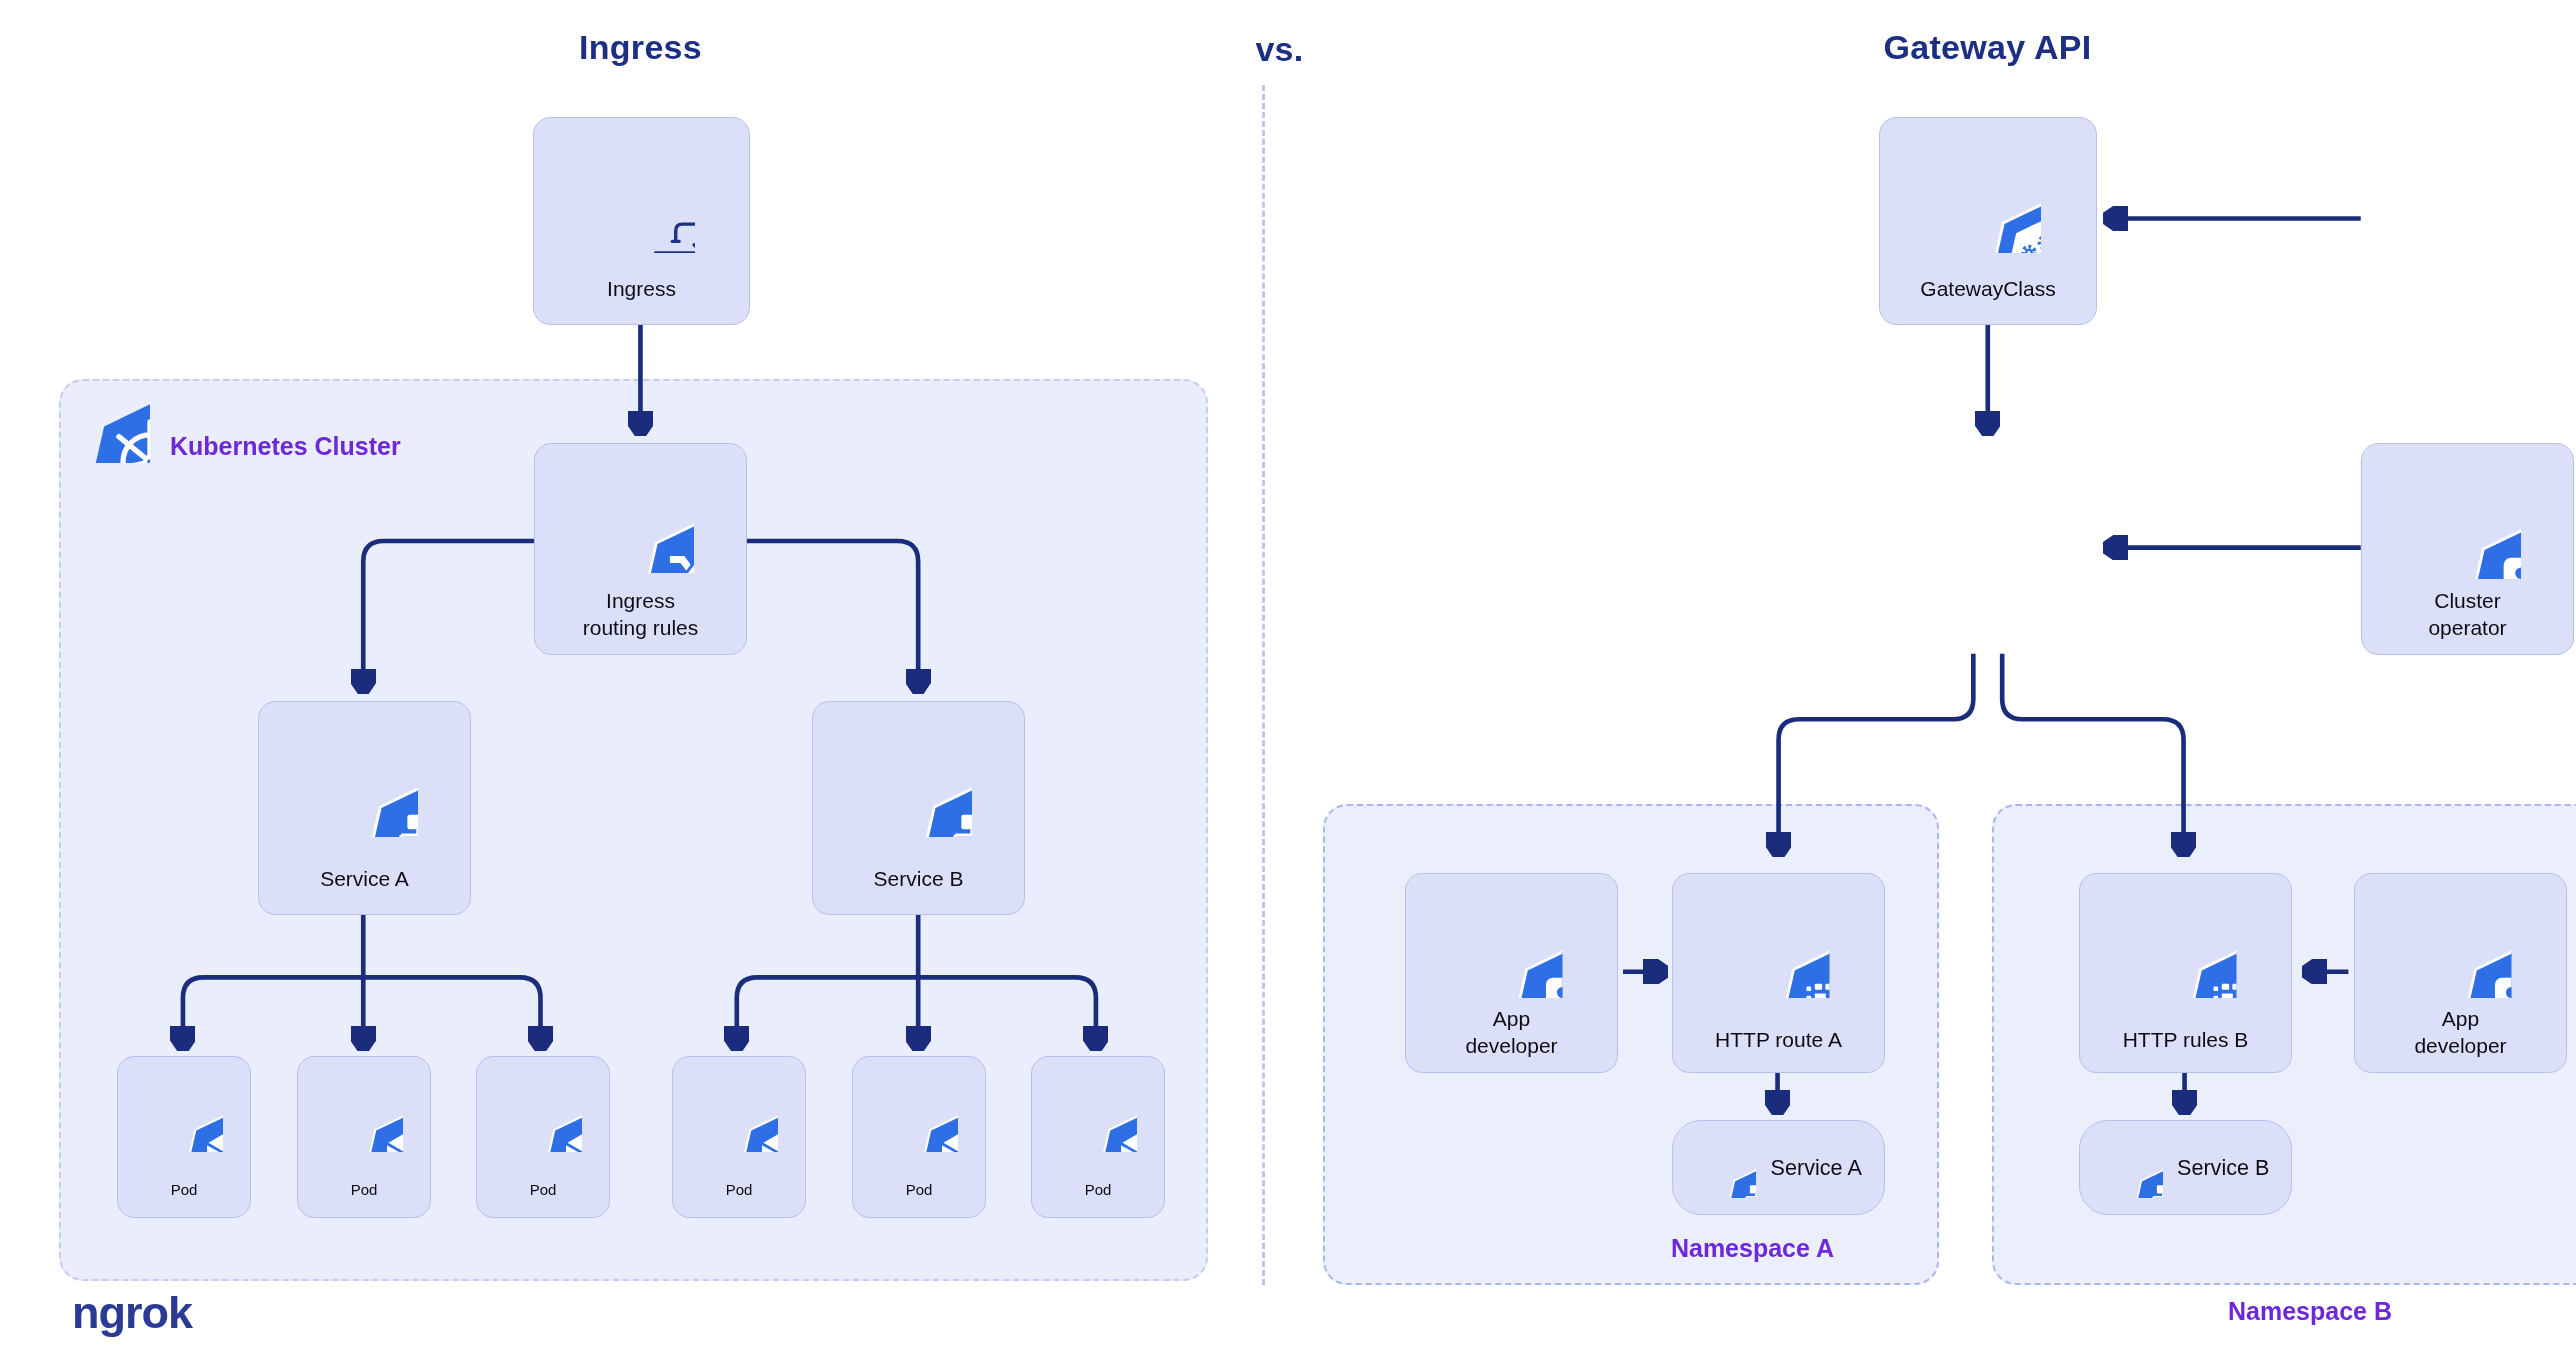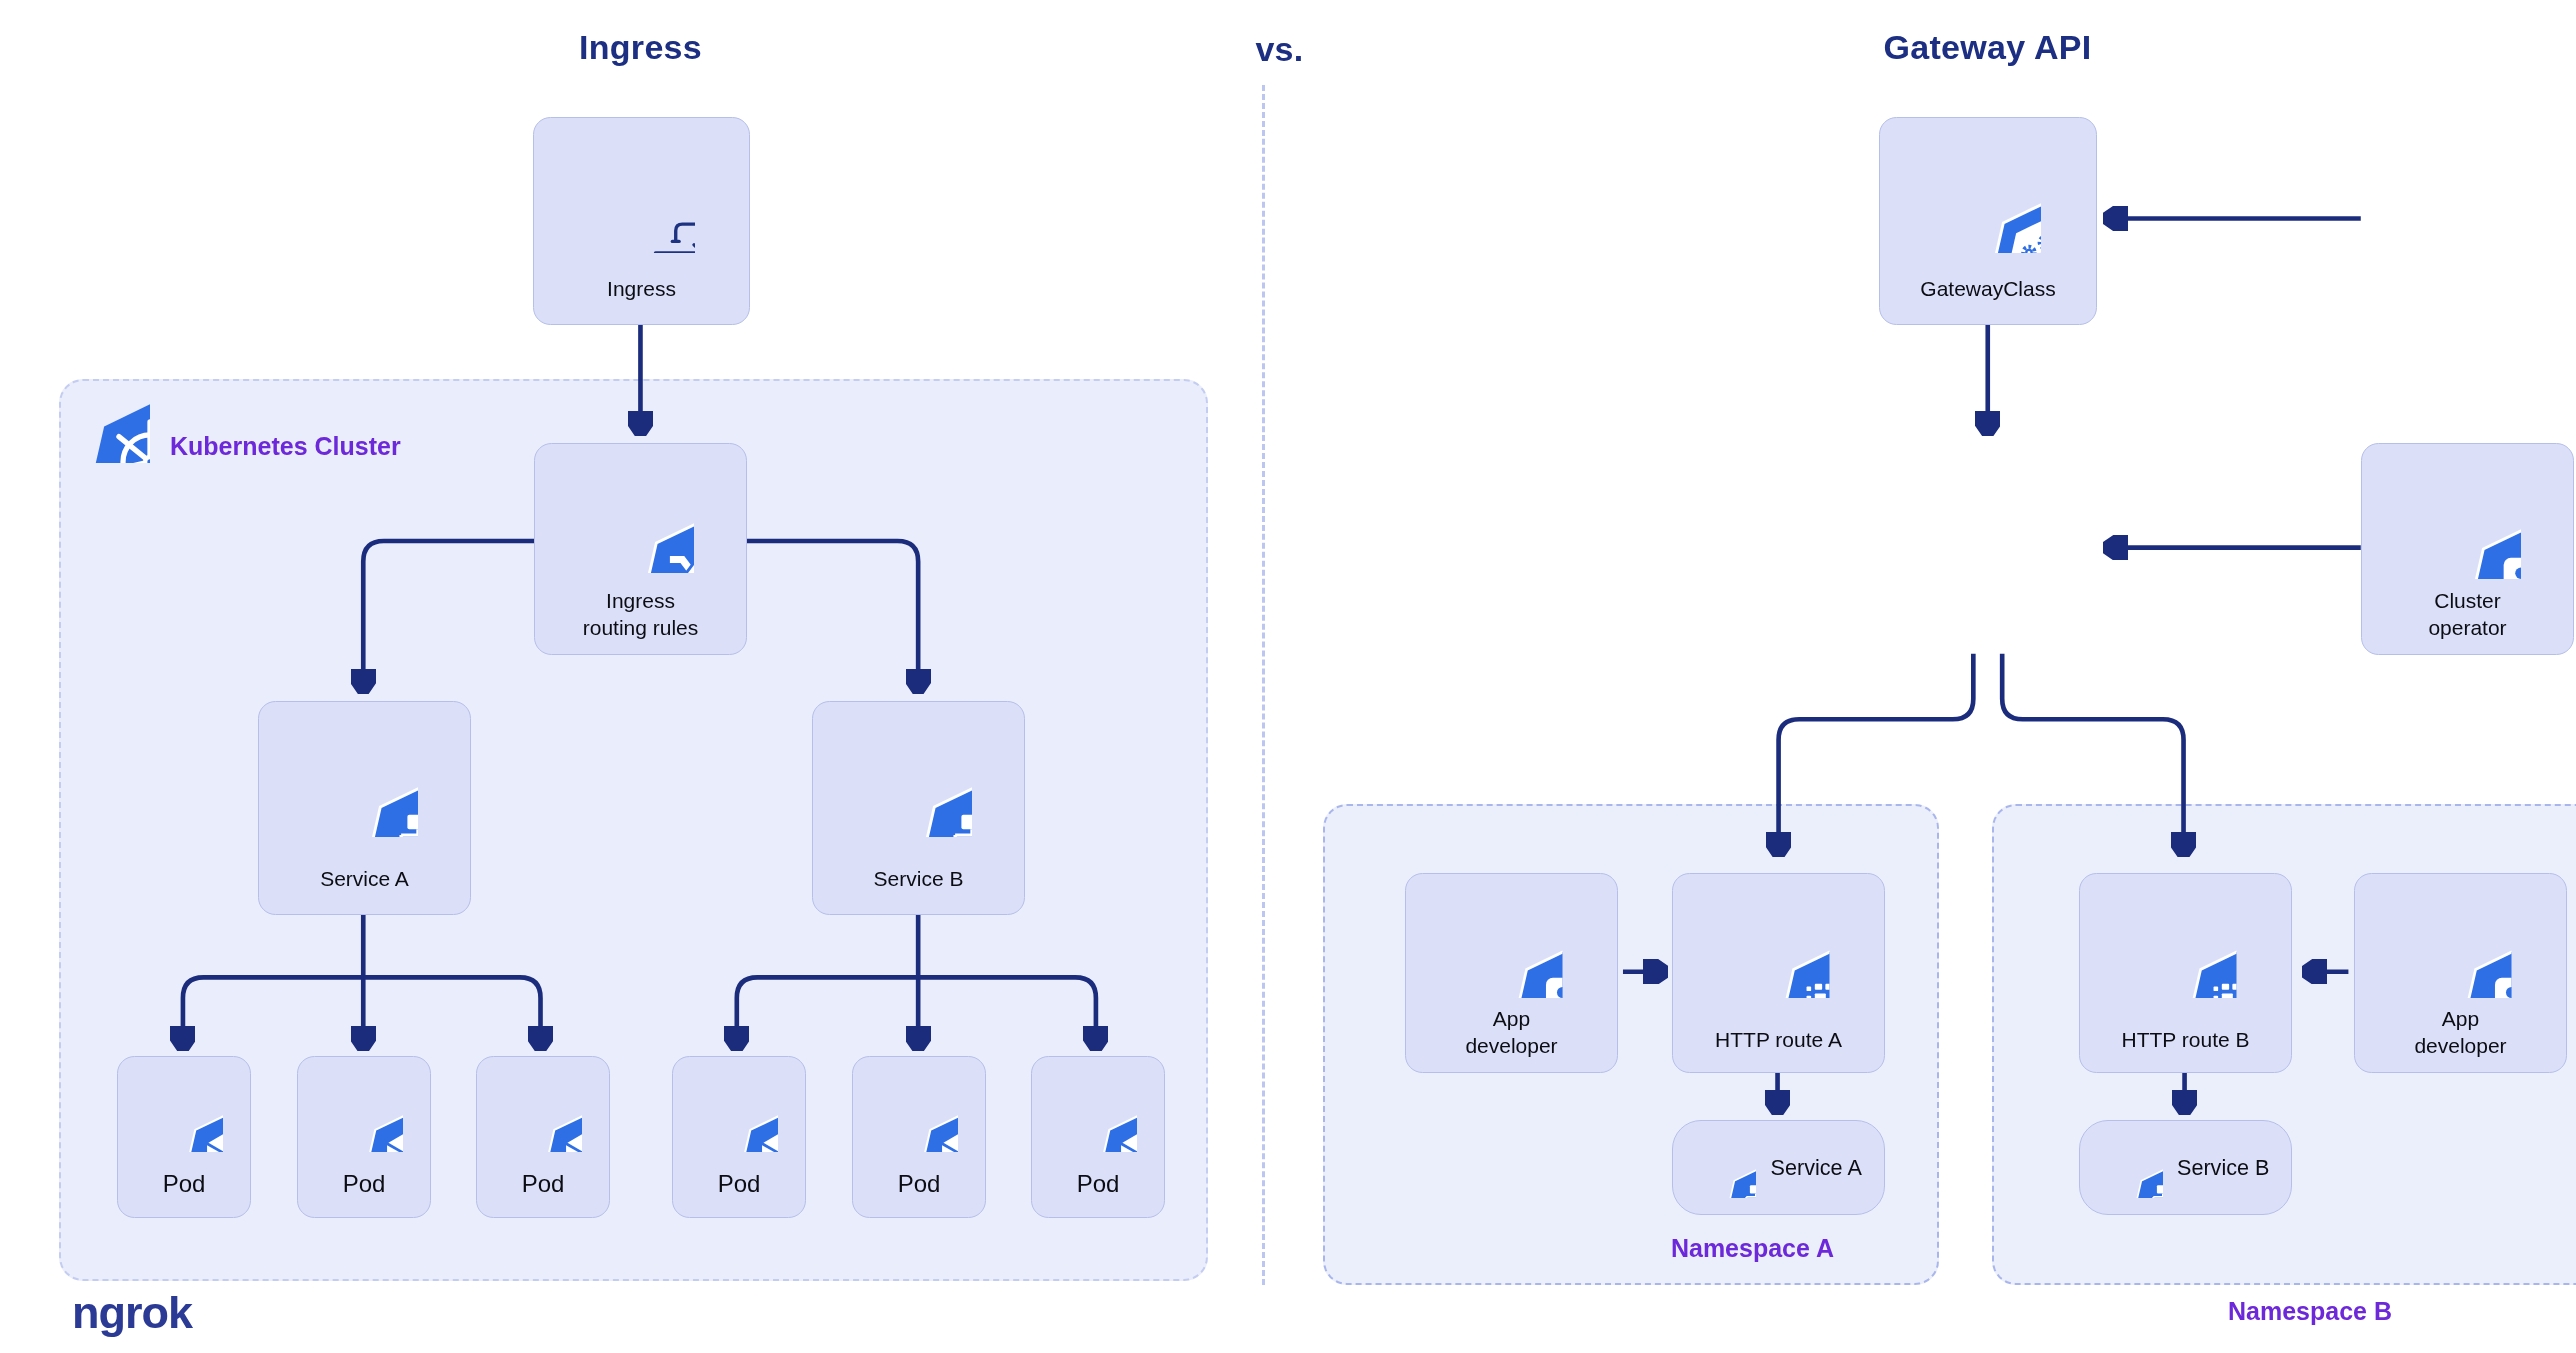--- a/index.html
+++ b/index.html
@@ -15,21 +15,21 @@
   .container-box{position:absolute;background:#eaedfb;border:2.6px dashed #c3ccf1;border-radius:24px;}
   .ns{border:2.6px dashed #a9b6ec;background:#ebeffc;}
 
   .lbl{position:absolute;left:3.1px;right:3.1px;bottom:21.6px;text-align:center;
        font-size:21px;line-height:1.3;color:#0c0d14;white-space:pre-line;}
   .lbl2{bottom:12.4px;}
   .ic{position:absolute;top:29px;left:50%;transform:translateX(-50%);}
   .ic.mid{top:23px;}
 
   .pod .ic{top:16.5px;}
-  .pod .lbl{bottom:17.5px;font-size:24px;}
+  .pod .lbl{bottom:17.5px;font-size:15px;}
 
   .pill{display:flex;align-items:center;justify-content:center;gap:14.4px;}
   .pill .plbl{font-size:21.6px;color:#0c0d14;}
 
   .divider{position:absolute;border-left:3.1px dashed #bcc6f0;}
 
   .wires{position:absolute;left:0;top:0;width:2655px;height:1354px;pointer-events:none;}
   .wires path{stroke:#1b2c7d;stroke-width:9;fill:none;}
 
   .brand{position:absolute;font-weight:bold;font-size:45px;color:#2b3a94;letter-spacing:-1px;}
@@ -277,21 +277,21 @@
     <svg width="61" height="61" viewBox="-110 -110 220 220">
         <use href="#sym-sitemap"></use>
       </svg>
     <span class="plbl">Service A</span>
   </div>
 
   <div class="node" style="left:2079px;top:873px;width:211px;height:198px;">
     <svg class="ic mid" width="101" height="101" viewBox="-110 -110 220 220">
         <use href="#sym-route"></use>
       </svg>
-    <div class="lbl" style="bottom:18.5px;">HTTP route B</div>
+    <div class="lbl" style="bottom:18.5px;">HTTP rules B</div>
   </div>
   <div class="node" style="left:2354px;top:873px;width:211px;height:198px;">
     <svg class="ic mid" width="101" height="101" viewBox="-110 -110 220 220">
         <use href="#sym-person"></use>
       </svg>
     <div class="lbl lbl2">App
 developer</div>
   </div>
   <div class="node pill" style="left:2079px;top:1120px;width:211px;height:93px;border-radius:29px;">
     <svg width="61" height="61" viewBox="-110 -110 220 220">

